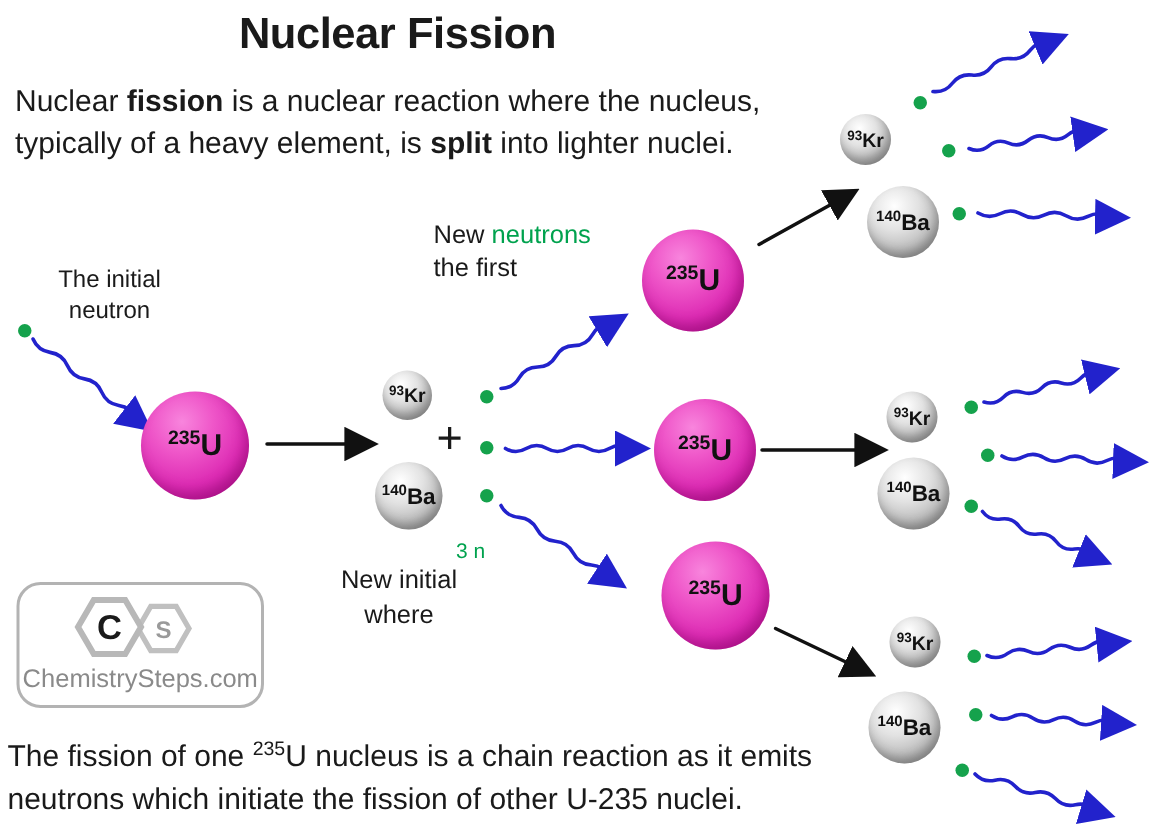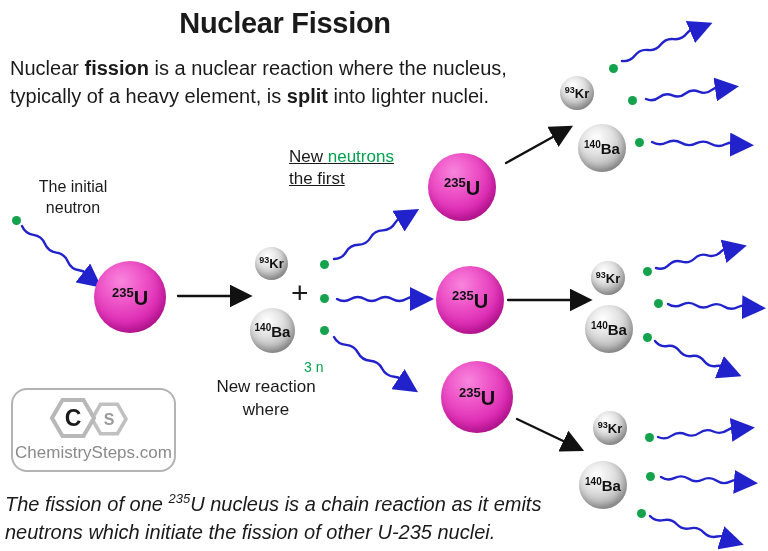--- a/index.html
+++ b/index.html
@@ -5,34 +5,34 @@
   html,body{margin:0;padding:0;background:#ffffff;}
   #stage{
     position:relative;width:768px;height:551px;background:#ffffff;overflow:hidden;
     font-family:"Liberation Sans", sans-serif;color:#1a1a1a;
   }
   #arrow-layer{position:absolute;left:0;top:0;width:768px;height:551px;z-index:1;}
   .abs{position:absolute;}
   
   .title{
     left:0;top:7px;width:530px;text-align:center;
-    font-size:29px;font-weight:bold;letter-spacing:-0.3px;z-index:3;padding-left:20px;
+    font-size:29px;font-weight:bold;letter-spacing:-0.3px;z-index:3;
   }
   .intro{left:10px;top:54px;width:600px;font-size:20px;line-height:28px;z-index:3;}
   .bold{font-weight:bold;margin-top:36px;}
   .green-text{color:#00a24e;}
   .lbl{z-index:4;}
   .lbl-initial{left:18px;top:176px;width:110px;text-align:center;font-size:16px;line-height:21px;}
-  .lbl-newneutrons{left:289px;top:146px;width:130px;font-size:17px;line-height:22px;text-decoration:underline;}
+  .lbl-newneutrons{left:289px;top:146px;width:130px;font-size:17px;line-height:22px;}
   .lbl-3n{left:304px;top:359px;font-size:14px;color:#00a24e;}
   .lbl-newnuclides{left:202px;top:375px;width:128px;text-align:center;font-size:17px;line-height:23px;}
   .plus{left:291px;top:276px;font-size:30px;font-weight:500;z-index:4;}
   .caption{
     left:5px;top:485px;width:600px;font-size:20px;line-height:28px;
-    font-style:italic;z-index:3;
+    z-index:3;
   }
   .caption sup{font-size:13px;}
   
   .sphere{
     position:absolute;border-radius:50%;z-index:2;
     display:flex;align-items:center;justify-content:center;
   }
   .sphere-u{
     background:radial-gradient(circle at 38% 28%, #f885dd 0%, #ef57c9 30%, #dd2cb4 62%, #c0139c 88%, #a90f8a 100%);
     box-shadow:inset -3px -5px 8px rgba(120,0,90,0.35);
@@ -107,21 +107,21 @@
   <div class="abs lbl lbl-initial">
     <div>The initial</div>
     <div>neutron</div>
   </div>
   <div class="abs lbl lbl-newneutrons">
     <div><span>New </span><span class="green-text">neutrons</span></div>
     <div>the first</div>
   </div>
   <div class="abs lbl lbl-3n">3 n</div>
   <div class="abs lbl lbl-newnuclides">
-    <div>New reaction</div>
+    <div>New initial</div>
     <div>where</div>
   </div>
   <div class="abs plus">+</div>
 
   <div class="sphere sphere-u" style="left:94px;top:261px;width:72px;height:72px">
     <span class="nlabel u-label"><sup>235</sup><span>U</span></span>
   </div>
   <div class="sphere sphere-u" style="left:428px;top:153px;width:68px;height:68px">
     <span class="nlabel u-label"><sup>235</sup><span>U</span></span>
   </div>

